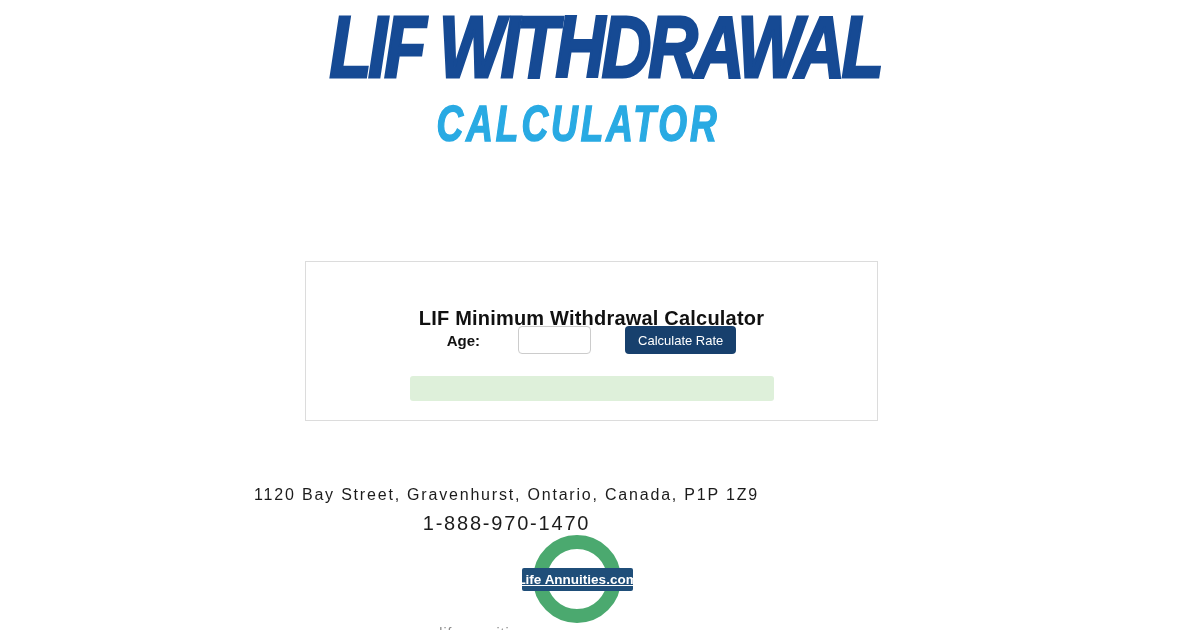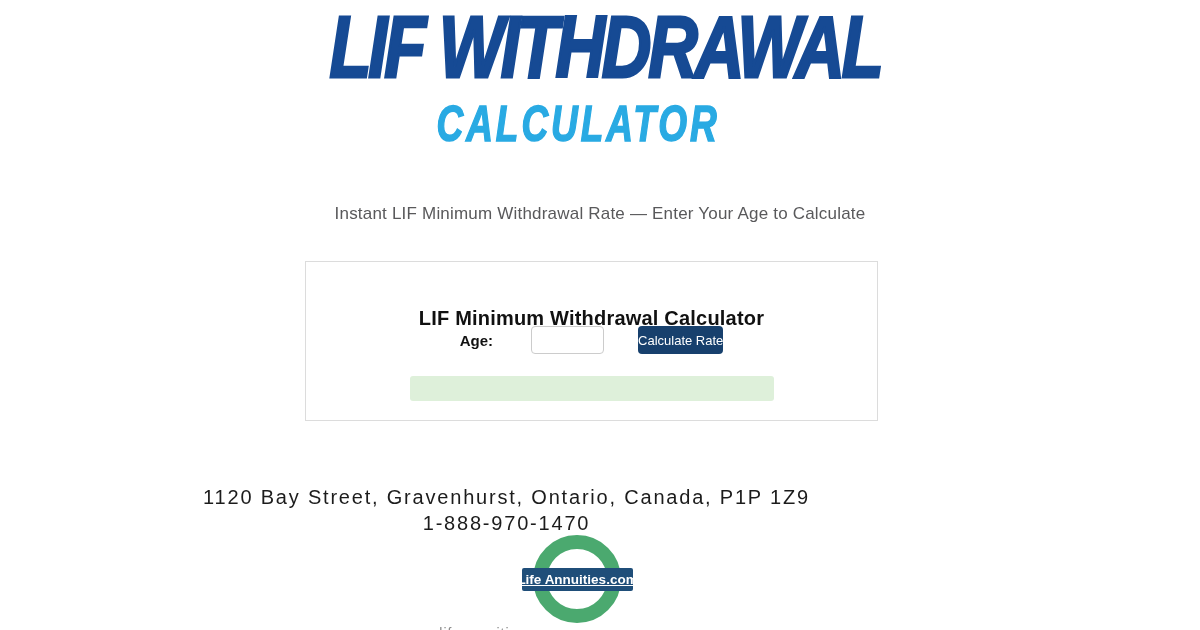--- a/index.html
+++ b/index.html
@@ -45,40 +45,40 @@
   .form-row {
     position: absolute; top: 63px; left: 0; width: 100%; height: 30px;
     display: flex; justify-content: center; align-items: center;
   }
   .age-label { font-size: 15px; font-weight: 700; color: #111111; margin-right: 38px; }
   .age-input {
     width: 73px; height: 28px; border: 1px solid #cccccc; border-radius: 4px;
     background: #ffffff; font-size: 14px; padding: 0 6px; outline: none;
   }
   .calc-button {
-    margin-left: 34px; height: 28px; padding: 0 0;
+    margin-left: 34px; height: 28px; padding: 0 13px;
     background: #17406d; color: #ffffff; border: none; border-radius: 4px;
     font-size: 13px; font-family: "Liberation Sans", sans-serif; cursor: pointer;
   }
   .result-bar {
     position: absolute; top: 114px; left: 104px; width: 364px; height: 25px;
     background: #def0da; border-radius: 3px;
     font-size: 13px; color: #3a5a3a; line-height: 25px; text-align: center;
   }
 
   
   .source-line {
     position: absolute; top: 429px; left: 0; right: 50px; text-align: center;
     font-size: 13px; color: #666666;
   }
 
   
   .address-line {
     position: absolute; top: 486px; left: 0; right: 32px; text-align: center;
-    font-size: 20px; color: #1c1c1c; letter-spacing: 1.8px; font-weight: 500;
+    font-size: 16px; color: #1c1c1c; letter-spacing: 1.8px; font-weight: 500;
   }
   .phone-line {
     position: absolute; top: 512px; left: 0; right: 32px; text-align: center;
     font-size: 20px; color: #1c1c1c; letter-spacing: 1.8px; font-weight: 500;
   }
   .logo-ring {
     position: absolute; top: 535px; left: 533px; width: 88px; height: 88px;
     border: 14px solid #4ba96f; border-radius: 50%; background: transparent;
   }
   .logo-banner {
@@ -93,21 +93,20 @@
   }
 </style>
 </head>
 <body>
 
 <div id="canvas">
 
   <div class="title-line1">LIF WITHDRAWAL</div>
   <div class="title-line2">CALCULATOR</div>
 
-  <div class="tagline">Instant LIF Minimum Withdrawal Rate — Enter Your Age to Calculate</div>
 
   <div class="card">
     <div class="card-title">LIF Minimum Withdrawal Calculator</div>
     <div class="form-row">
       <label class="age-label">Age:</label>
       <input class="age-input" type="text" value="" style="">
       <button class="calc-button">Calculate Rate</button>
     </div>
     <div class="result-bar"></div>
   </div>

